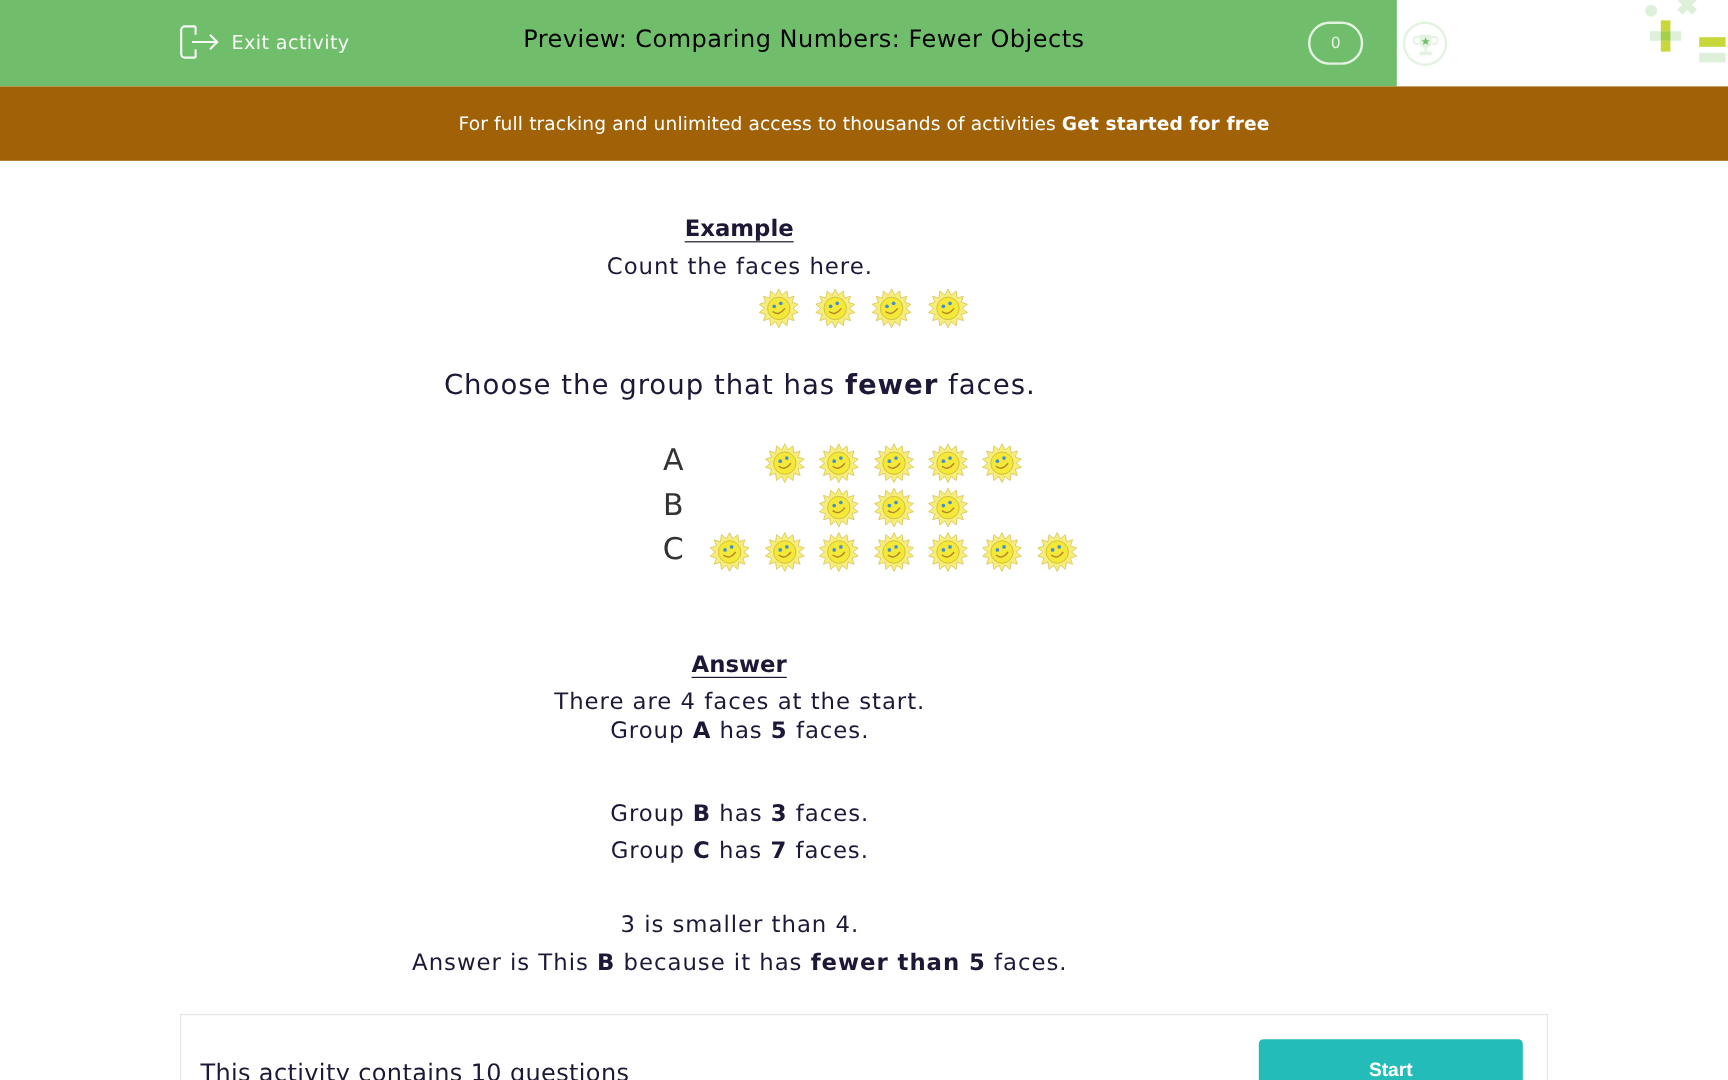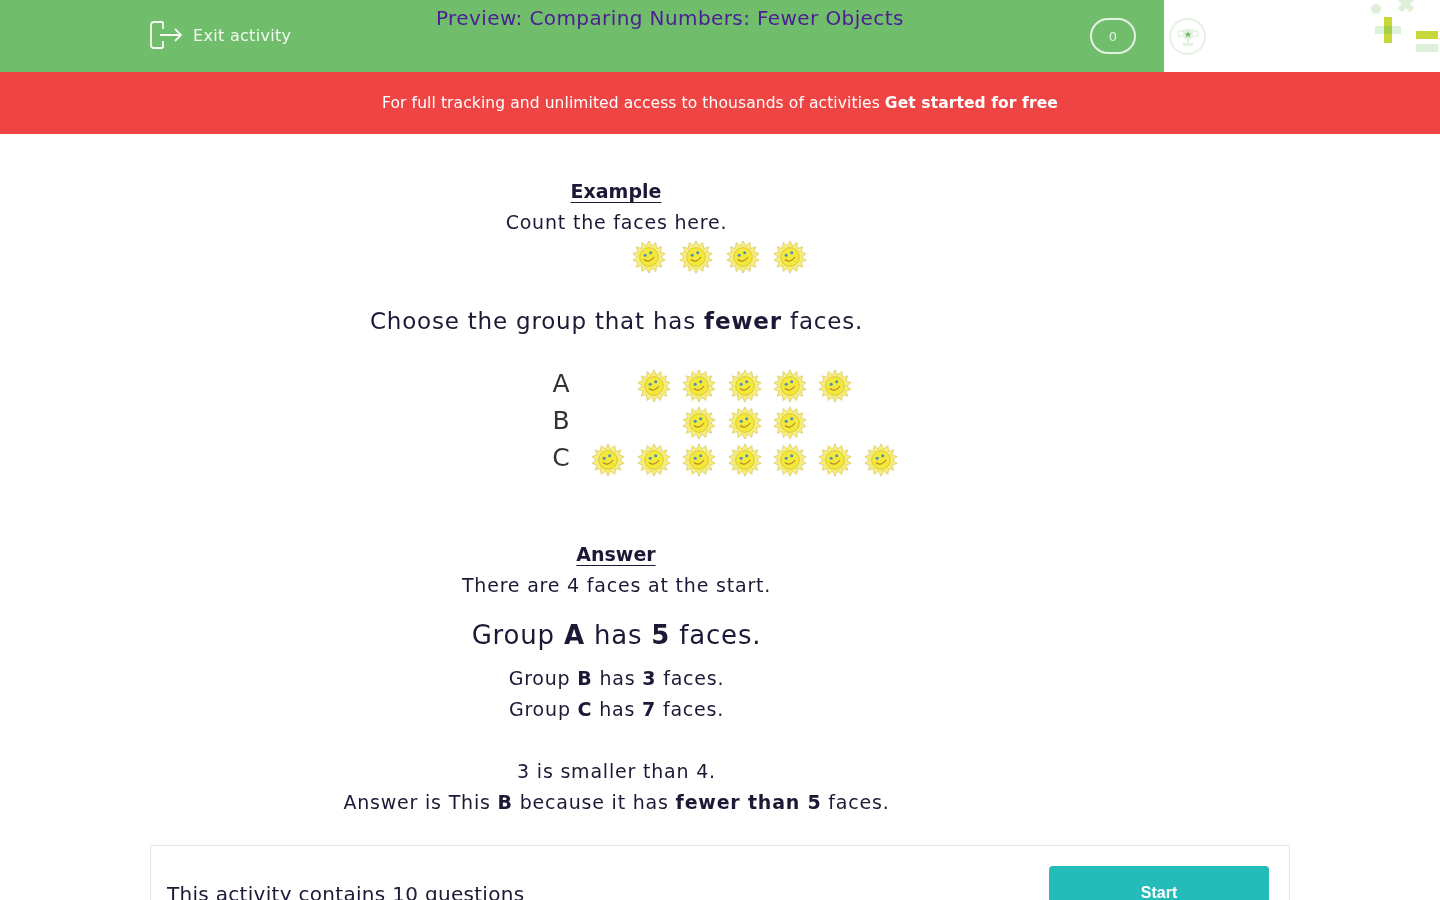--- a/index.html
+++ b/index.html
@@ -2,26 +2,26 @@
 <html><head>
 <meta charset="utf-8">
 <style>
   * { box-sizing: border-box; margin: 0; padding: 0; }
   html, body { width: 1440px; height: 900px; overflow: hidden; background: #ffffff; }
   body { font-family: "DejaVu Sans", "Liberation Sans", sans-serif; color: #1f1736; position: relative; }
 
   .topbar { position: absolute; left: 0; top: 0; width: 1164px; height: 72px; background: #70bd6c; }
   .exit { position: absolute; left: 150px; top: 20px; display: flex; align-items: center; gap: 10px; color: #f4faf3; font-size: 16px; letter-spacing: 0.3px; cursor: pointer; }
   .exit svg { width: 33px; height: 30px; }
-  .title-inner { position: absolute; left: 436px; top: 6px; color: #4c1d95; font-size: 20px; letter-spacing: 0.4px; }
+  .title-inner { position: absolute; left: 436px; top: 20px; color: #000000; font-size: 20px; letter-spacing: 0.4px; }
   .score { position: absolute; left: 1090px; top: 18px; width: 46px; height: 36px; border: 2px solid #e4f2e2; border-radius: 18px; color: #e4f2e2; font-size: 13px; display: flex; align-items: center; justify-content: center; }
   .trophy { position: absolute; left: 1169px; top: 18px; width: 37px; height: 37px; border: 2px solid #e4f2e2; border-radius: 50%; display: flex; align-items: center; justify-content: center; }
   .deco { position: absolute; left: 1366px; top: 0; width: 74px; height: 56px; }
 
-  .banner { position: absolute; left: 0; top: 72px; width: 1440px; height: 62px; background: #ef4444; color: #ffffff; font-size: 15.5px; display: flex; align-items: center; justify-content: center; letter-spacing: 0.1px; }
+  .banner { position: absolute; left: 0; top: 72px; width: 1440px; height: 62px; background: #a16207; color: #ffffff; font-size: 15.5px; display: flex; align-items: center; justify-content: center; letter-spacing: 0.1px; }
   .banner b { font-weight: bold; margin-left: 5px; cursor: pointer; }
   .h { position: absolute; left: 0; width: 1232px; text-align: center; font-weight: bold; text-decoration: underline; text-underline-offset: 4px; font-size: 19px; }
   .line { position: absolute; left: 0; width: 1233px; text-align: center; }
   .line b { font-weight: bold; }
 
   .sun { position: absolute; width: 34px; height: 34px; }
 
   .grp-label { position: absolute; font-size: 25px; color: #333333; width: 30px; text-align: center; }
 
   .footer { position: absolute; left: 150px; top: 845px; width: 1140px; height: 80px; border: 1px solid #e6e6e6; background: #fff; }
@@ -153,21 +153,21 @@
       <use href="#sun"></use>
     </svg>
   <svg class="sun" style="left:864px;top:443px">
       <use href="#sun"></use>
     </svg>
 </div>
 
 <div class="h" style="top:543px">Answer</div>
 <div class="line" style="top:574px; font-size:19px; letter-spacing:0.8px">There are 4 faces at the start.</div>
 
-<div class="line" style="top:620px; font-size:26px; letter-spacing:0.8px">
+<div class="line" style="top:598px; font-size:19px; letter-spacing:0.8px">
   <span>Group </span><b>A</b><span> has </span><b>5</b><span> faces.</span>
 </div>
 <div class="line" style="top:667px; font-size:19px; letter-spacing:0.8px">
   <span>Group </span><b>B</b><span> has </span><b>3</b><span> faces.</span>
 </div>
 <div class="line" style="top:698px; font-size:19px; letter-spacing:0.8px">
   <span>Group </span><b>C</b><span> has </span><b>7</b><span> faces.</span>
 </div>
 
 <div class="line" style="top:760px; font-size:19px; letter-spacing:0.8px">3 is smaller than 4.</div>

